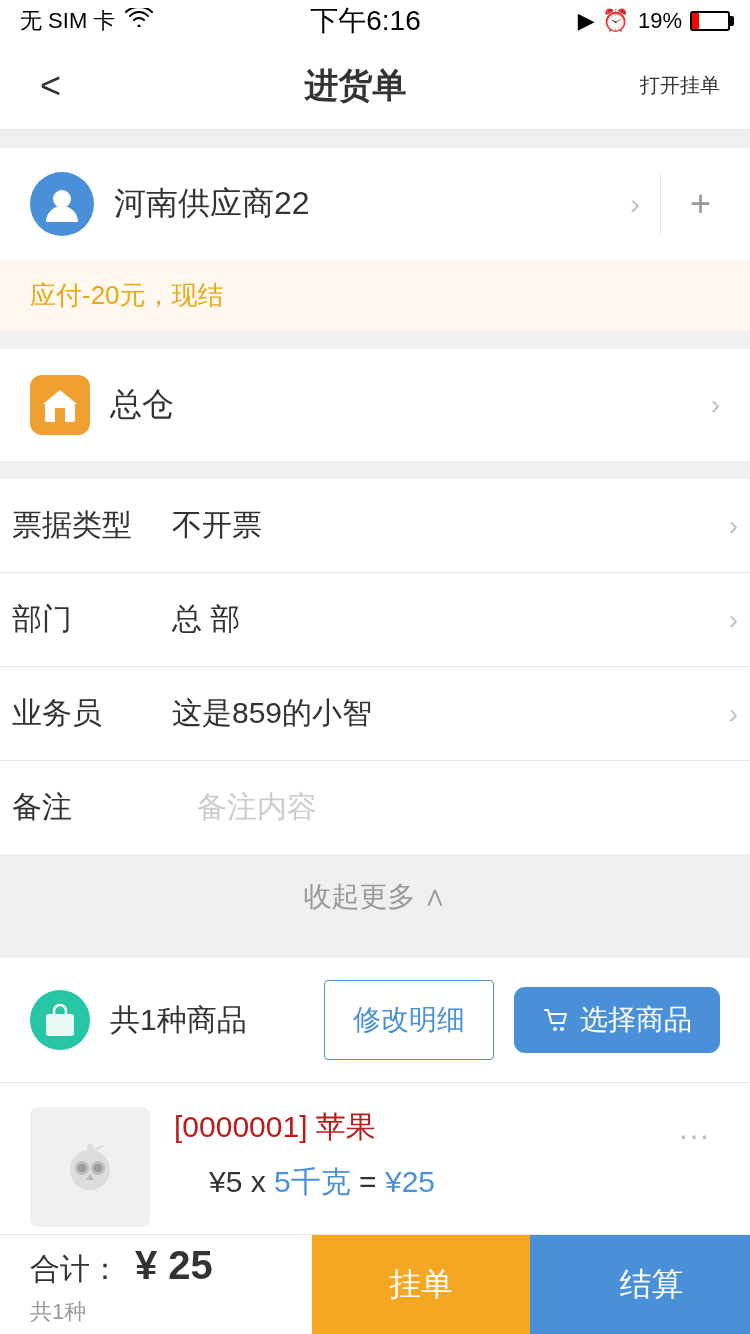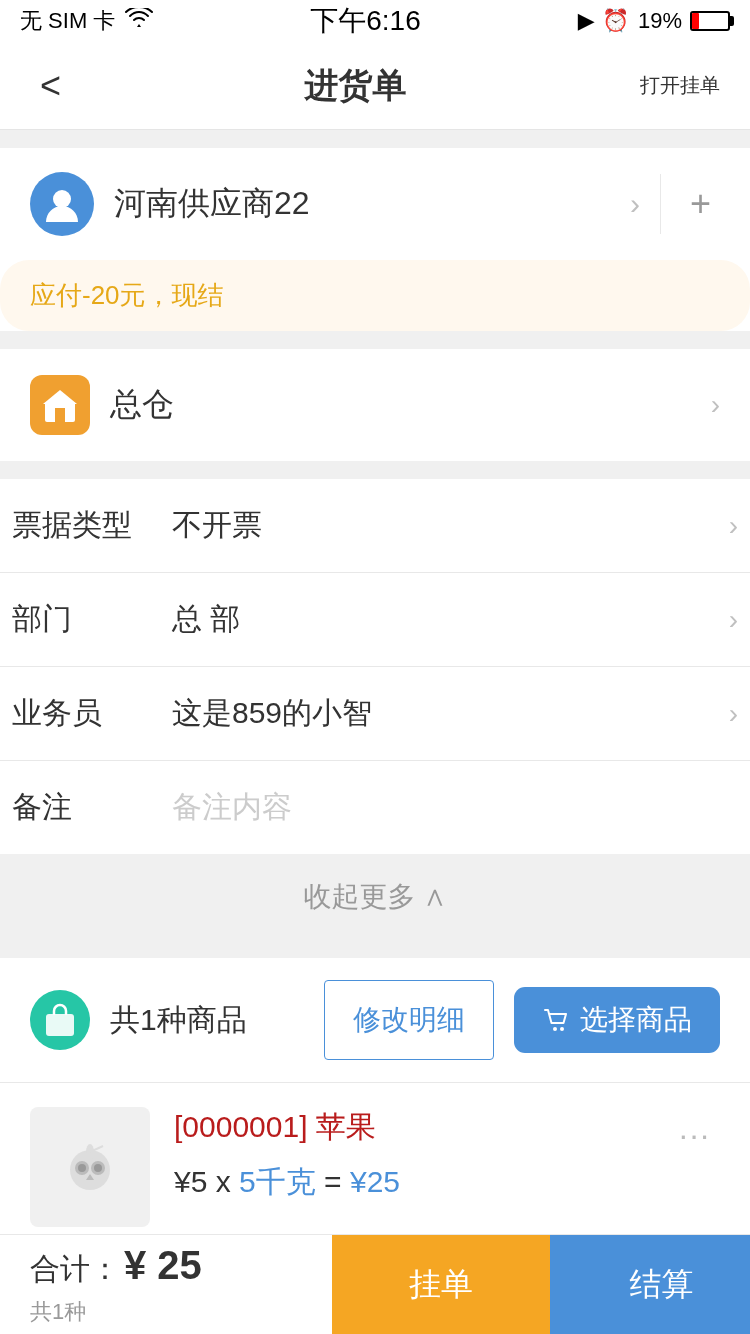--- a/index.html
+++ b/index.html
@@ -157,21 +157,20 @@
       border-left: 1px solid #e8e8e8;
       padding-left: 20px;
     }
 
     
     .notice-banner {
       background: #fff8ee;
       padding: 18px 30px;
       font-size: 26px;
       color: #e6a817;
-      border-radius: 29px;
     }
 
     
     .row-item {
       background: #fff;
       display: flex;
       align-items: center;
       padding: 26px 30px;
       min-height: 88px;
     }
@@ -218,20 +217,21 @@
     }
     .form-value {
       flex: 1;
       font-size: 30px;
       color: #333;
     }
     .form-placeholder {
       flex: 1;
       font-size: 30px;
       color: #ccc;
+      margin-left: 25px;
     }
 
     
     .collapse-row {
       background: #f0f0f0;
       display: flex;
       align-items: center;
       justify-content: center;
       padding: 24px 30px;
       font-size: 28px;
@@ -311,20 +311,21 @@
       flex: 1;
     }
     .product-name {
       font-size: 30px;
       color: #b91c1c;
       margin-bottom: 14px;
     }
     .product-price {
       font-size: 30px;
       color: #333;
+      margin-left: 35px;
     }
     .product-price .blue {
       color: #4a90d9;
     }
     .product-price .total {
       color: #4a90d9;
     }
     .product-more {
       color: #bbb;
       font-size: 32px;
@@ -348,21 +349,21 @@
       display: flex;
       flex-direction: column;
       justify-content: center;
       padding: 0 30px;
     }
     .bottom-total-main {
       font-size: 30px;
       color: #333;
       display: flex;
       align-items: baseline;
-      gap: 4px;
+      gap: 15px;
     }
     .bottom-total-main .amount {
       font-size: 40px;
       font-weight: bold;
       color: #333;
     }
     .bottom-total-sub {
       font-size: 22px;
       color: #999;
       margin-top: 7px;
@@ -371,21 +372,21 @@
       width: 218px;
       background: #f5a623;
       color: #fff;
       display: flex;
       align-items: center;
       justify-content: center;
       font-size: 32px;
       cursor: pointer;
     }
     .btn-checkout {
-      width: 200px;
+      width: 220px;
       background: #4a90d9;
       color: #fff;
       display: flex;
       align-items: center;
       justify-content: center;
       font-size: 32px;
       cursor: pointer;
       padding-left: 23px;
     }
 

